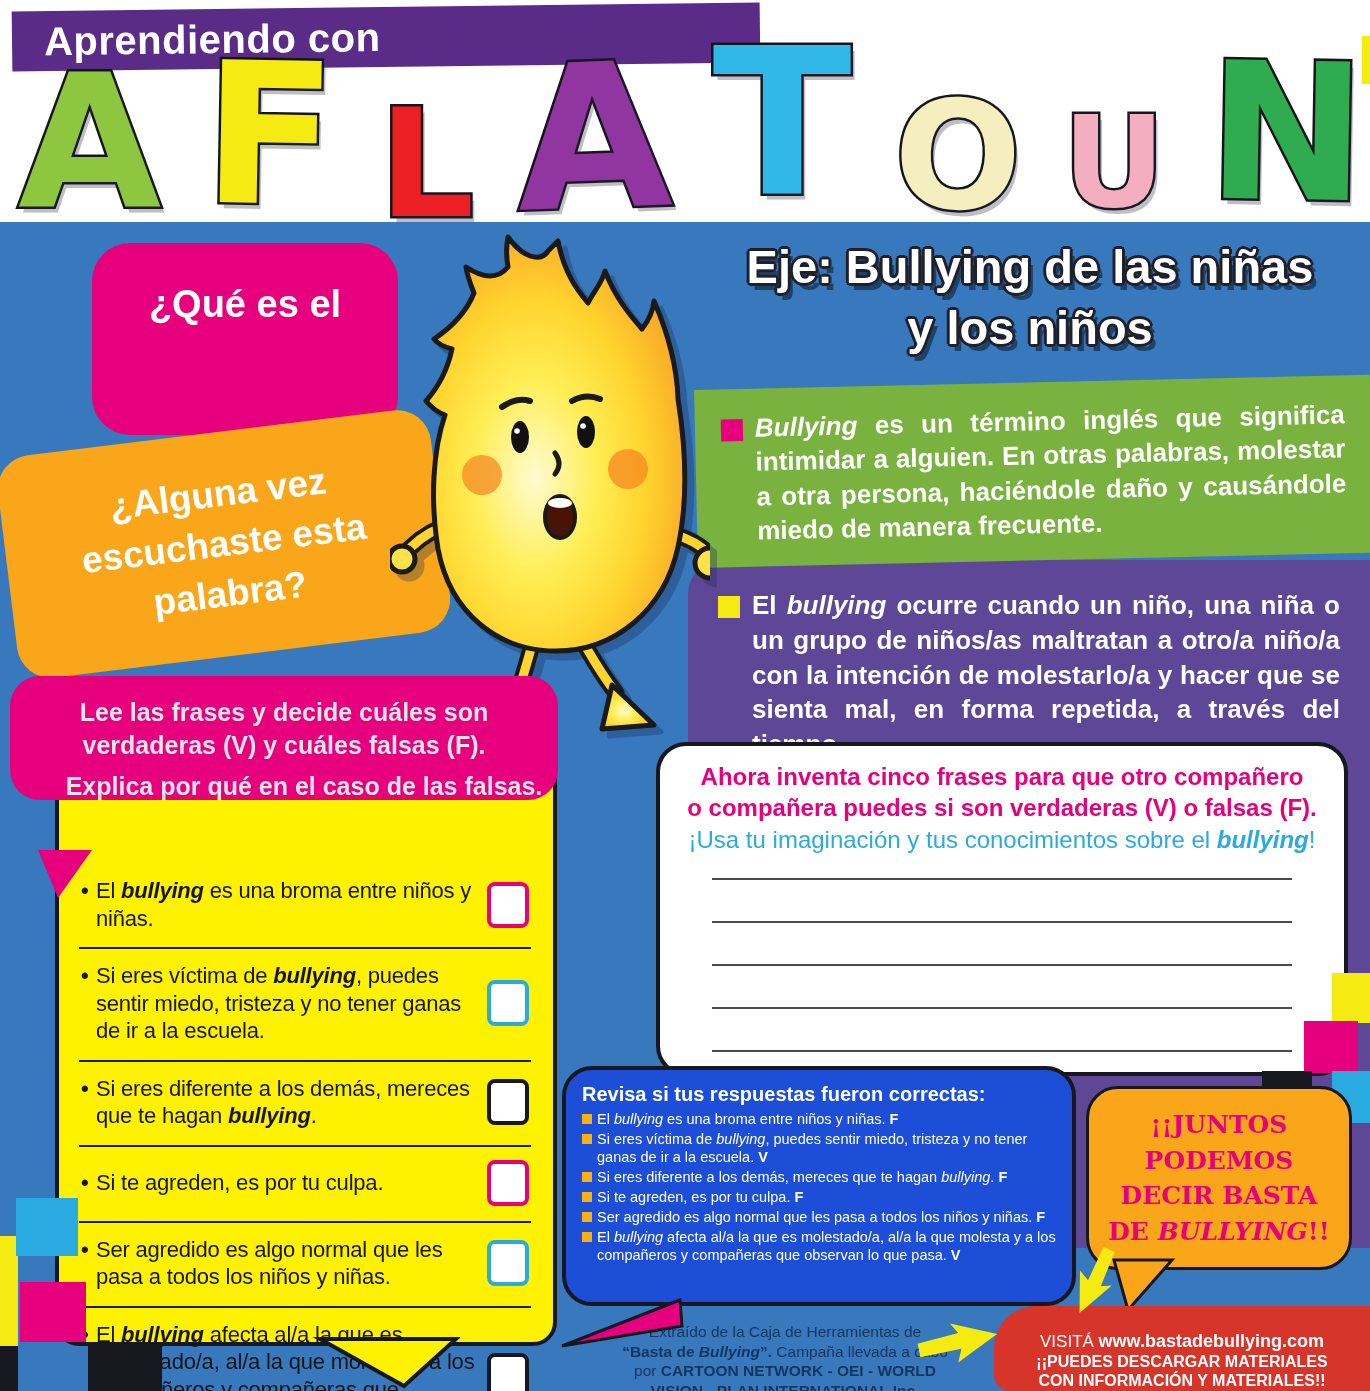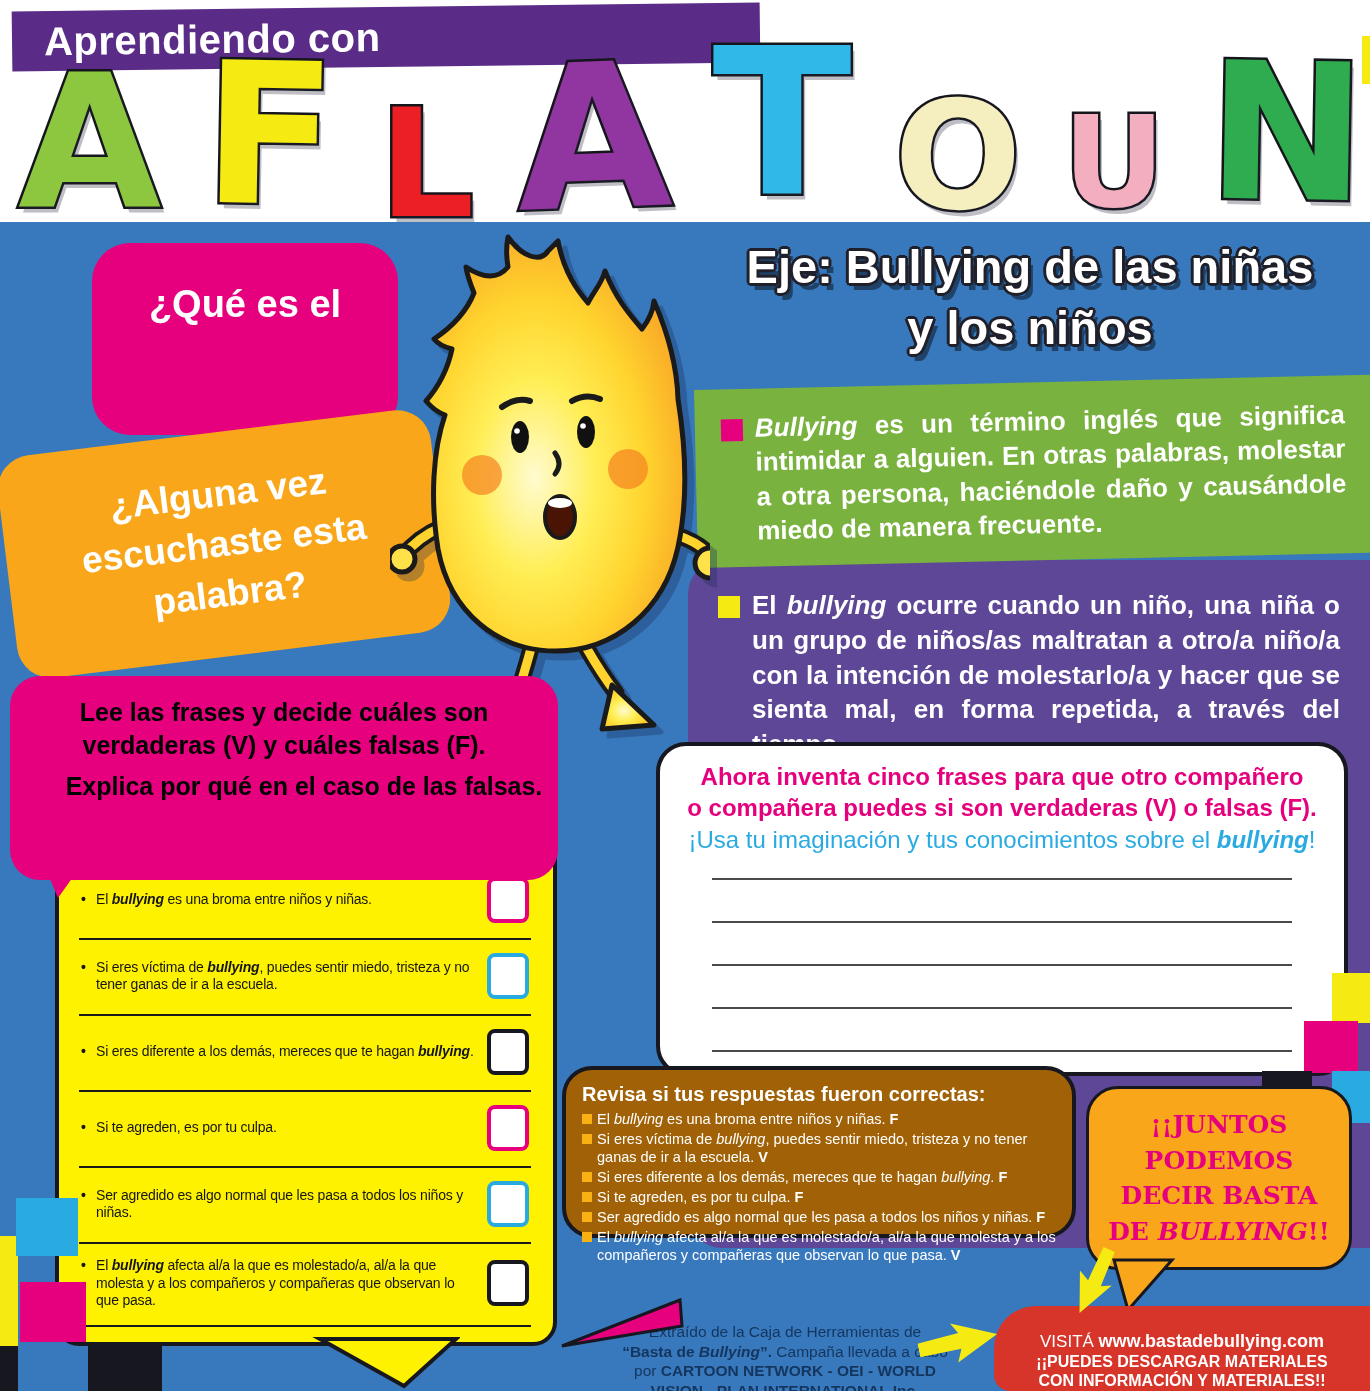--- a/index.html
+++ b/index.html
@@ -72,44 +72,44 @@
   .inv1,.inv2{color:#E6007E;font-weight:700;font-size:24px;line-height:1.28;}
   .inv1{margin-top:16px;}
   .inv3{color:#29ABE2;font-size:24px;margin-top:3px;}
   .wlines{margin-top:24px;}
   .wline{height:0;border-bottom:2px solid #4a4a4a;margin:0 52px 41px 52px;}
 
   
   .deco{position:absolute;z-index:3;}
 
   
-  .lee-box{position:absolute;left:10px;top:676px;width:548px;height:204px;background:#E6007E;
-           border-radius:30px;z-index:4;text-align:center;color:#000000;font-weight:700;
+  .lee-box{position:absolute;left:10px;top:676px;width:548px;height:124px;background:#E6007E;
+           border-radius:30px;z-index:4;text-align:center;color:#e5e5e5;font-weight:700;
            box-sizing:border-box;padding-top:20px;}
   .lee1,.lee2{font-size:25px;line-height:1.32;}
   .lee3{font-size:25px;margin-top:10px;margin-left:40px;}
   .tail-lee{position:absolute;left:34px;top:848px;z-index:4;}
   .yellow-box{position:absolute;left:55px;top:726px;width:502px;height:620px;background:#FFF200;
               border:4px solid #17171f;border-radius:24px;z-index:3;box-sizing:border-box;
               padding:134px 16px 0 20px;}
   .q-row{display:flex;align-items:center;border-bottom:2.5px solid #1a1a1a;
          padding:13px 2px 15px 2px;margin-right:6px;}
-  .q-text{flex:1;font-size:14px;letter-spacing:-0.2px;color:#151515;line-height:1.25;
+  .q-text{flex:1;font-size:22px;letter-spacing:-0.2px;color:#151515;line-height:1.25;
           padding-left:15px;position:relative;}
   .q-text::before{content:"•";position:absolute;left:0;top:0;font-weight:700;}
   .q-box{flex:none;width:42px;height:46px;background:#fff;border:4px solid #E6007E;
          border-radius:8px;margin-left:8px;box-sizing:border-box;}
   .tail-yellow{position:absolute;left:308px;top:1336px;z-index:3;}
 
   
   .mascot{position:absolute;left:390px;top:226px;width:320px;height:512px;z-index:3;
           filter:drop-shadow(7px 7px 0 rgba(20,40,80,0.30));}
 
   
-  .revisa{position:absolute;left:562px;top:1066px;width:514px;height:172px;background:#a16207;
+  .revisa{position:absolute;left:562px;top:1066px;width:514px;height:240px;background:#1d4ed8;
           border:4px solid #17171f;border-radius:30px;z-index:5;box-sizing:border-box;
           padding:13px 12px 0 16px;color:#fff;}
   .rv-title{font-size:20px;font-weight:700;margin-bottom:5px;}
   .ans{font-size:14.5px;line-height:1.24;position:relative;padding-left:15px;margin-bottom:2px;}
   .ans::before{content:"";position:absolute;left:0;top:3px;width:10px;height:10px;background:#F9B012;}
   .tail-revisa{position:absolute;left:560px;top:1298px;z-index:5;}
 
   
   .juntos{position:absolute;left:1086px;top:1086px;width:260px;height:178px;background:#F9A61A;
           border:3px solid #17171f;border-radius:32px;z-index:5;display:flex;flex-direction:column;

